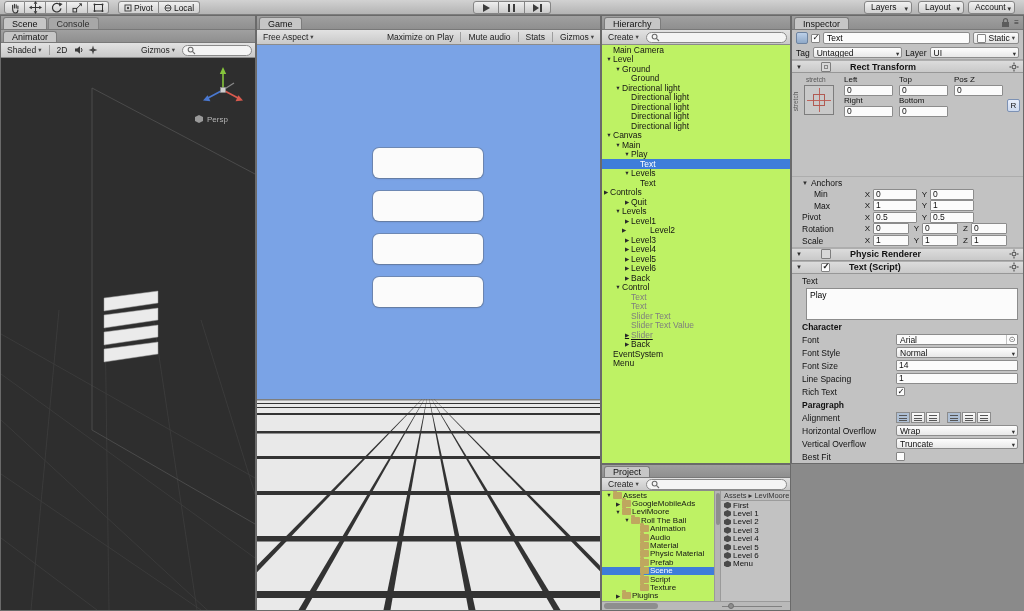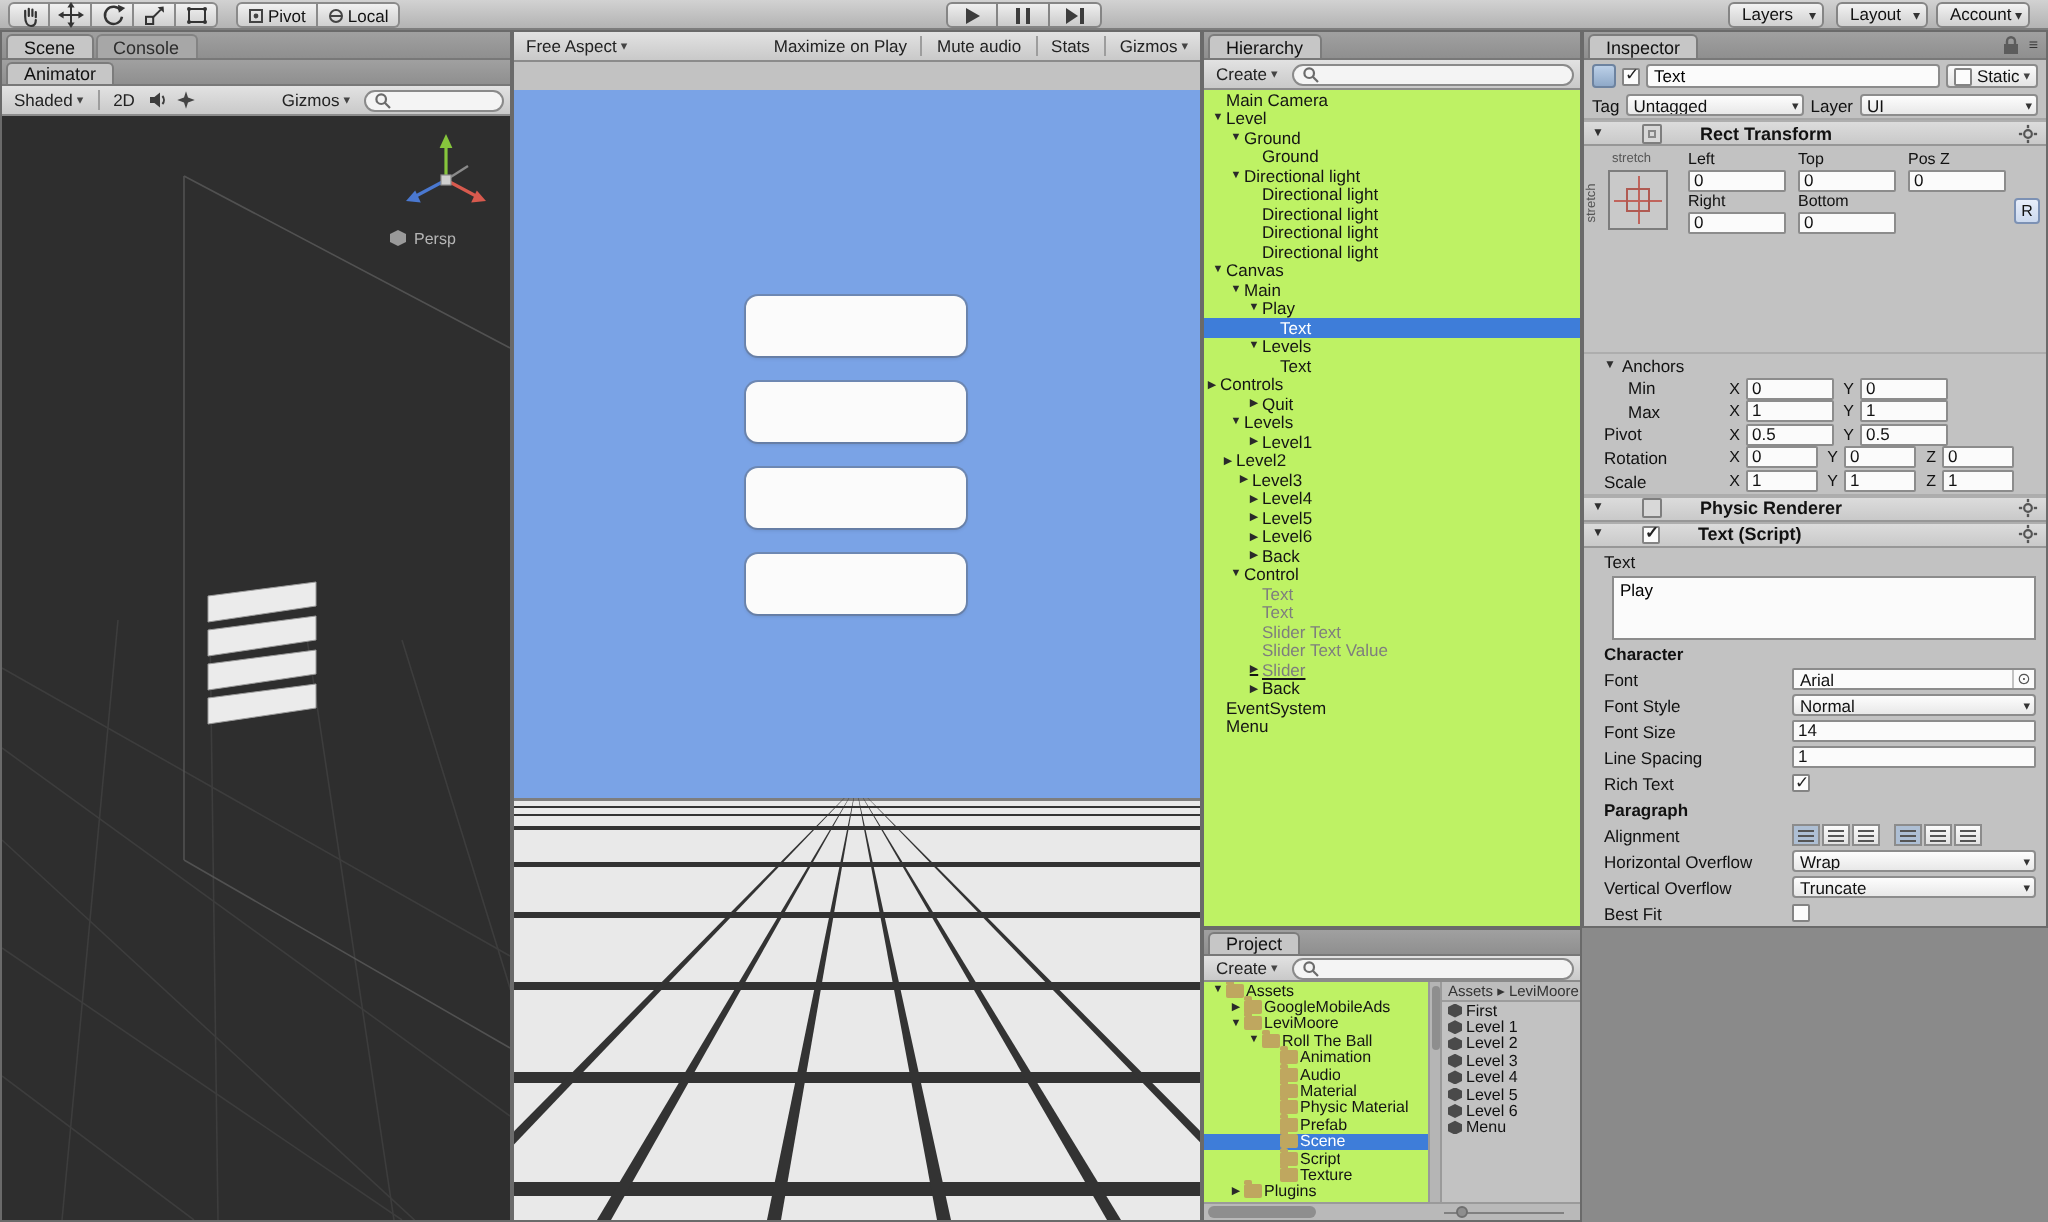--- a/index.html
+++ b/index.html
@@ -330,20 +330,23 @@
         <rect x="-2.5" y="-2.5" width="5" height="5" fill="#cfcfcf" stroke="#8e8e8e" stroke-width="0.6"></rect>
       </g>
       <g transform="translate(222,62)">
         <path d="M-24,-5 l4,2 l0,4 l-4,2 l-4,-2 l0,-4 Z" fill="#9a9a9a"></path>
         <text x="-16" y="2" fill="#b5b5b5" font-size="8" font-family="Liberation Sans, sans-serif">Persp</text>
       </g>
     </svg>
   </div>
 
   <div id="game-panel" class="panel">
+    <div class="tabbar">
+      <div class="tab active"><span>Game</span></div>
+    </div>
     <div class="ptoolbar">
       <div class="flat-dd">
         <span>Free Aspect</span>
           <span class="dd-arrow">▾</span>
       </div>
       <span class="toolbar-txtbtn" style="margin-left:auto">Maximize on Play</span>
       <span class="vsep"></span>
       <span class="toolbar-txtbtn">Mute audio</span>
       <span class="vsep"></span>
       <span class="toolbar-txtbtn">Stats</span>
@@ -467,25 +470,25 @@
           <span class="lbl">Quit</span>
         </div>
         <div class="tree-row" style="padding-left: 12px;">
           <span class="arrow">▼</span>
           <span class="lbl">Levels</span>
         </div>
         <div class="tree-row" style="padding-left: 21px;">
           <span class="arrow">▶</span>
           <span class="lbl">Level1</span>
         </div>
-        <div class="tree-row" style="padding-left: 8px;">
+        <div class="tree-row" style="padding-left: 18px; gap: 22px;">
           <span class="arrow">▶</span>
           <span class="lbl">Level2</span>
         </div>
-        <div class="tree-row" style=" margin-left: 16px;">
+        <div class="tree-row" style="padding-left: 21px;">
           <span class="arrow">▶</span>
           <span class="lbl">Level3</span>
         </div>
         <div class="tree-row" style="padding-left: 21px;">
           <span class="arrow">▶</span>
           <span class="lbl">Level4</span>
         </div>
         <div class="tree-row" style="padding-left: 21px;">
           <span class="arrow">▶</span>
           <span class="lbl">Level5</span>

